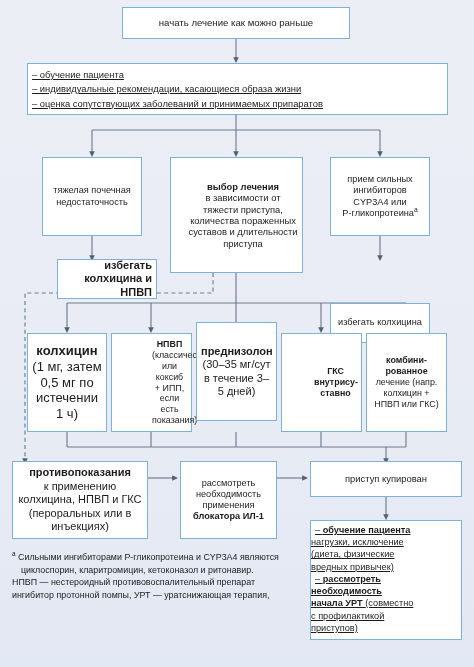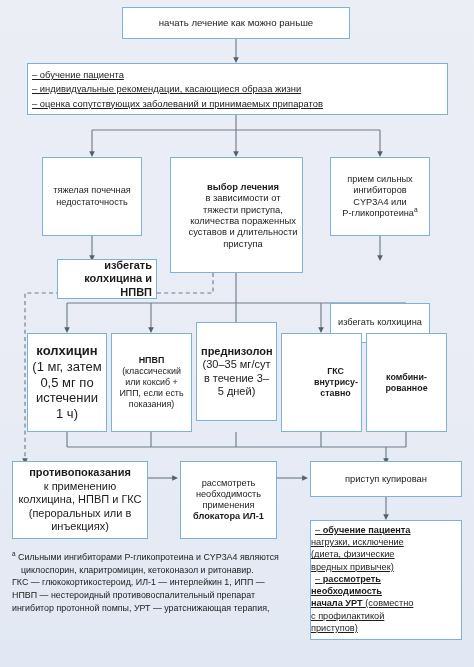--- a/index.html
+++ b/index.html
@@ -163,21 +163,21 @@
     <div class="inner">избегать колхицина</div>
   </div>
 
   <div class="box" style="left:27px; top:333px; width:80px; height:99px; font-size:13px;">
     <div class="inner">
       <div class="b">колхицин</div>
       <div>(1 мг, затем 0,5 мг по истечении 1 ч)</div>
     </div>
   </div>
 
-  <div class="box" style="left:111px; top:333px; width:81px; height:99px; font-size:8.9px;">
+  <div class="box" style="left:111px; top:333px; width:81px; height:99px; font-size:8.9px;padding-left:40px;">
     <div class="inner">
       <div class="b">НПВП</div>
       <div>(классический или коксиб + ИПП, если есть показания)</div>
     </div>
   </div>
 
   <div class="box" style="left:196px; top:322px; width:81px; height:99px; font-size:11px;">
     <div class="inner">
       <div class="b">преднизолон</div>
       <div>(30–35 мг/сут в течение 3–5 дней)</div>
@@ -186,20 +186,21 @@
 
   <div class="box" style="left:281px; top:333px; width:81px; height:99px; font-size:8.9px; font-weight:bold;padding-left:32px;">
     <div class="inner">
       <div>ГКС внутрису-ставно</div>
     </div>
   </div>
 
   <div class="box" style="left:366px; top:333px; width:81px; height:99px; font-size:8.9px;">
     <div class="inner">
       <div class="b">комбини-рованное</div>
+      <div>лечение (напр. колхицин + НПВП или ГКС)</div>
     </div>
   </div>
 
   <div class="box" style="left:12px; top:461px; width:136px; height:78px; font-size:11px;">
     <div class="inner">
       <div class="b">противопоказания</div>
       <div>к применению колхицина, НПВП и ГКС (пероральных или в инъекциях)</div>
     </div>
   </div>
 
@@ -226,18 +227,17 @@
       <span class="li2 fn-ind"><b>необходимость</b></span>
       <span class="li2 fn-ind"><b>начала УРТ </b><span>(совместно</span></span>
       <span class="li2 fn-ind"><span>с профилактикой</span></span>
       <span class="li2 fn-ind"><span>приступов)</span></span>
     </div>
   </div>
 
   <div class="footnote" style="left:12px; top:551px; width:290px;">
     <span class="fn-line"><sup>a</sup><span> Сильными ингибиторами Р-гликопротеина и CYP3A4 являются</span></span>
     <span class="fn-line fn-ind">циклоспорин, кларитромицин, кетоконазол и ритонавир.</span>
-    <span class="fn-line">ГКС — глюкокортикостероид, ИЛ-1 — интерлейкин 1, ИПП —</span>
     <span class="fn-line">НПВП — нестероидный противовоспалительный препарат</span>
     <span class="fn-line">ингибитор протонной помпы, УРТ — уратснижающая терапия,</span>
   </div>
 
 </div>
 
 </body></html>

